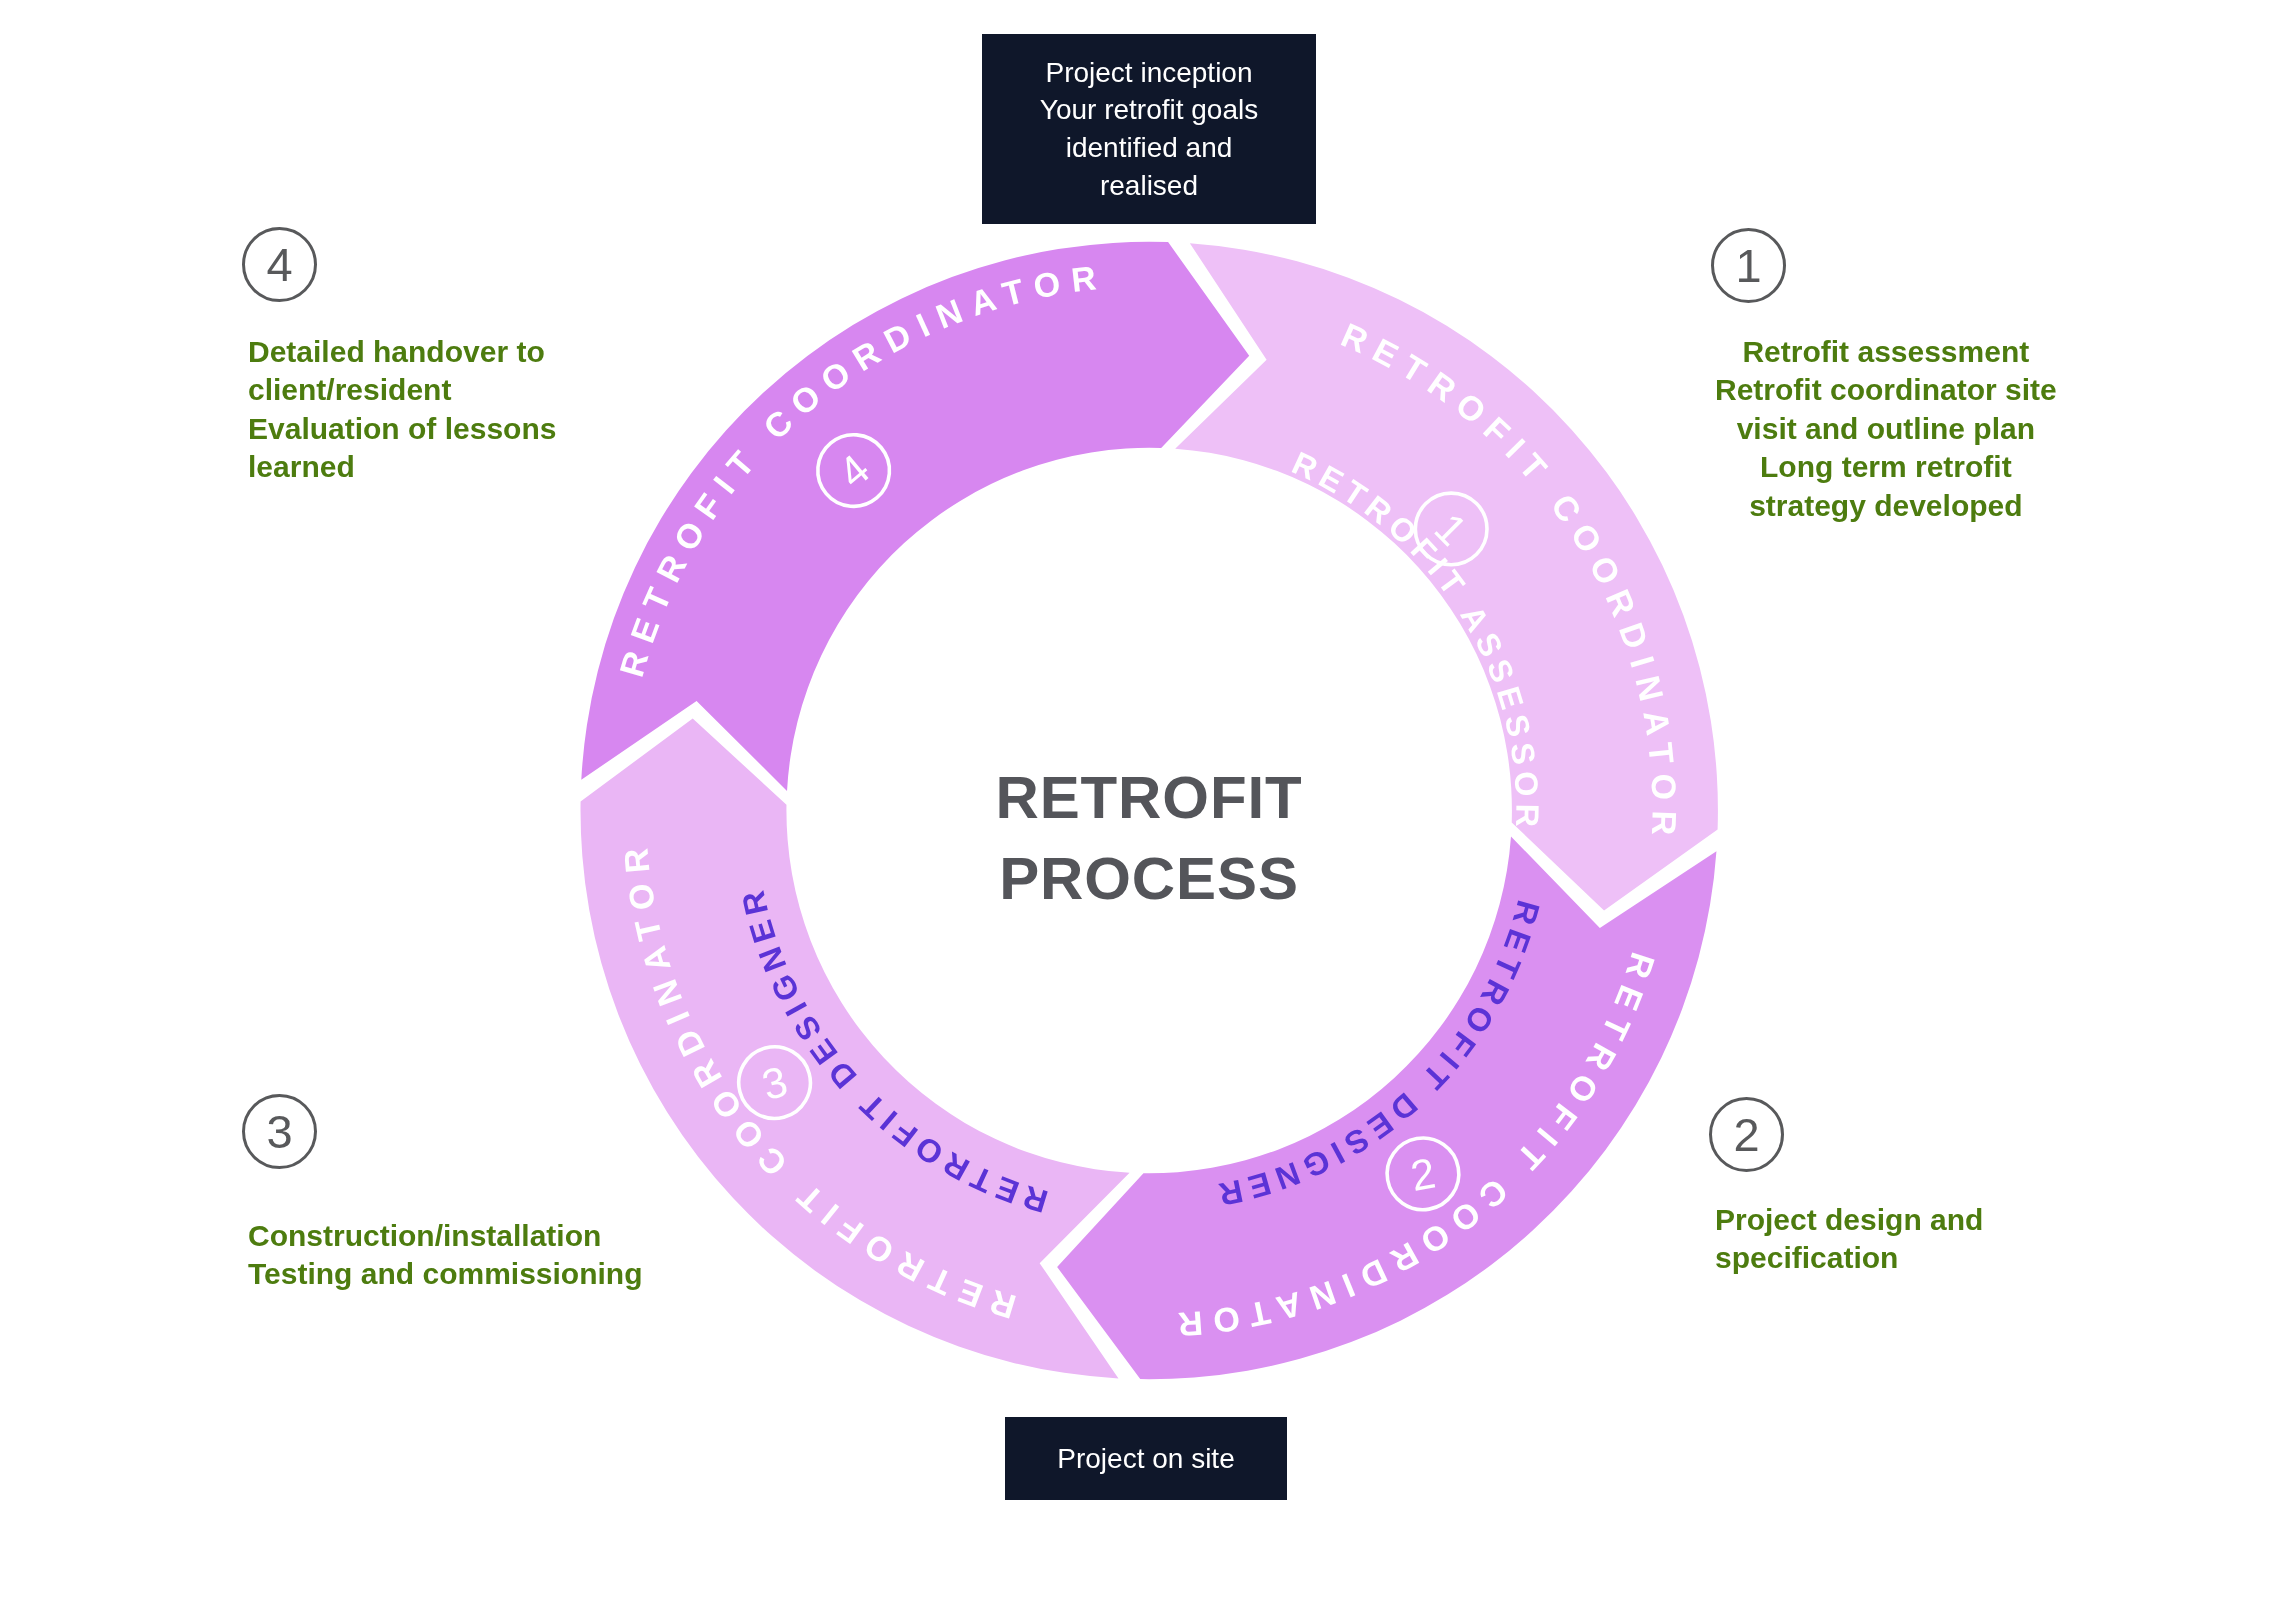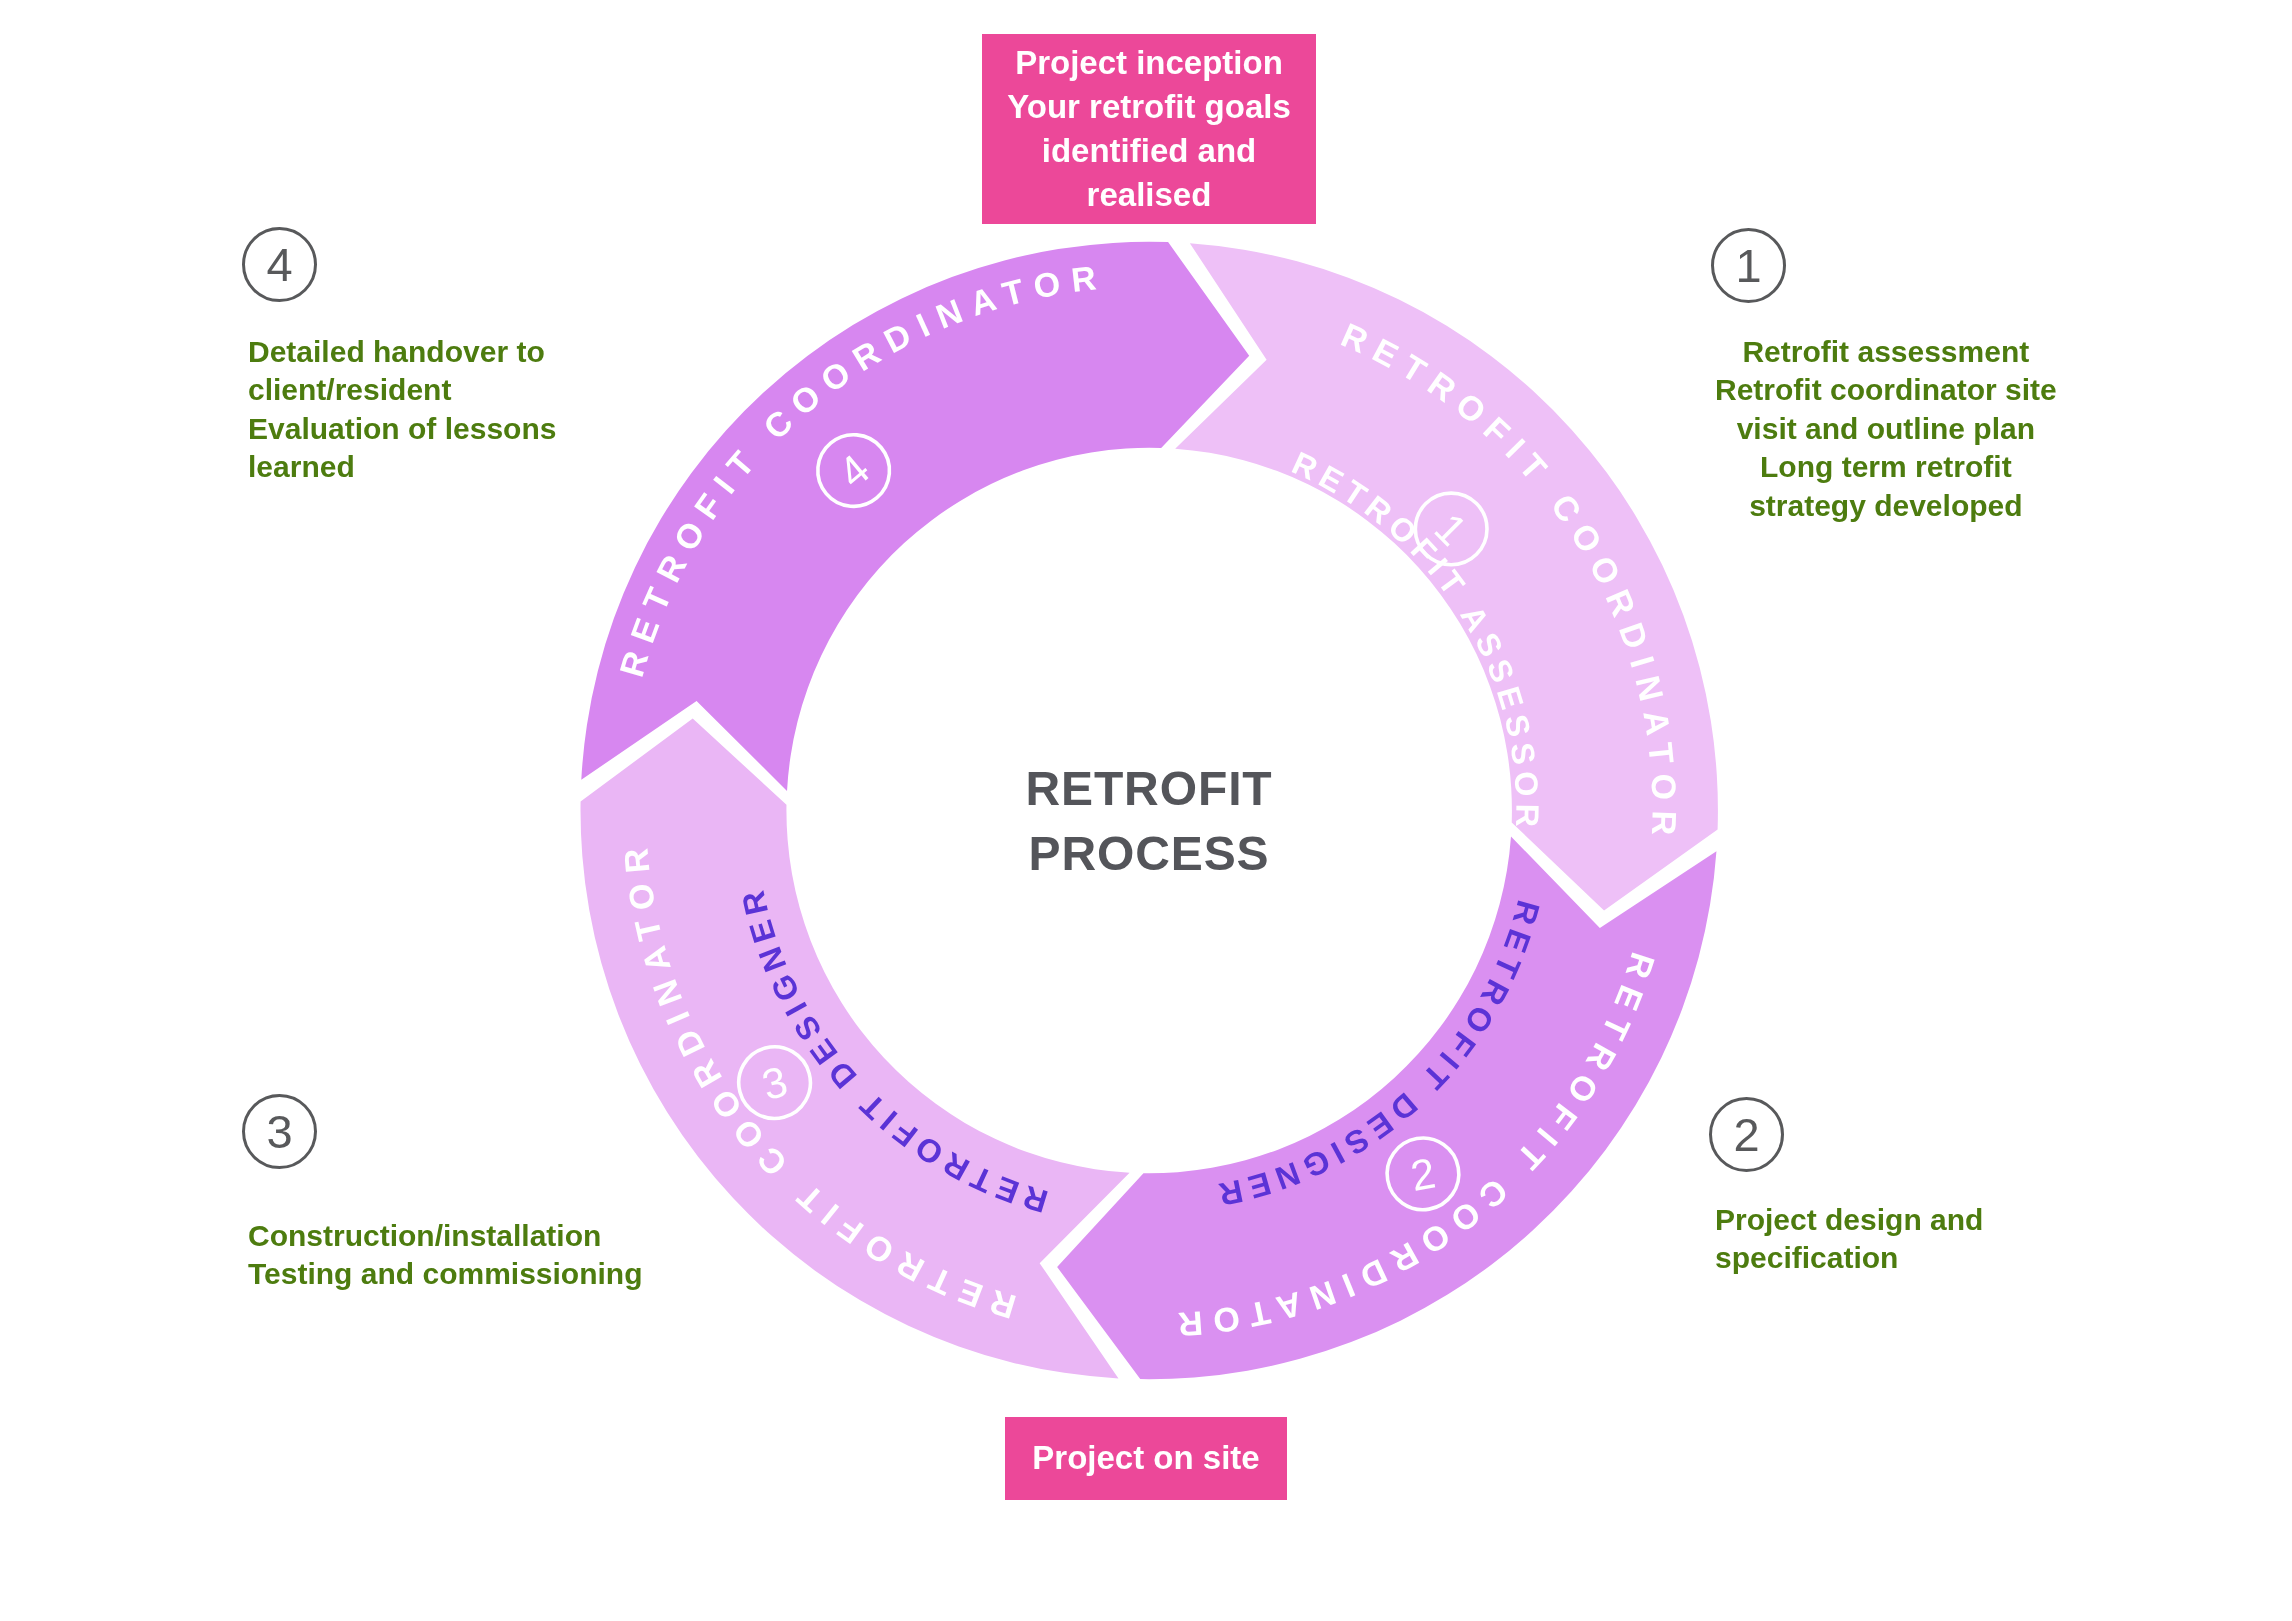--- a/index.html
+++ b/index.html
@@ -8,24 +8,24 @@
     width:2293px;height:1621px;
     background:#ffffff;
     font-family:"Liberation Sans", sans-serif;
     overflow:hidden;
   }
   #ring-svg{position:absolute;left:0;top:0;width:2293px;height:1621px;}
 
   
   .info-box{
     position:absolute;
-    background:#ec4899;
+    background:#0f172a;
     color:#ffffff;
-    font-weight:bold;
-    font-size:33px;
+    font-weight:normal;
+    font-size:28px;
     line-height:1.34;
     display:flex;align-items:center;justify-content:center;
     text-align:center;
     white-space:pre-line;
   }
   .info-box.top{left:982px;top:34px;width:334px;height:190px;}
   .info-box.bottom{left:1005px;top:1417px;width:282px;height:83px;}
 
   
   .step-circle{
@@ -58,21 +58,21 @@
   .step-desc.s3{left:248px;top:1201px;margin-top:16px;}
   .step-desc.s4{left:248px;top:333px;}
 
   
   .center-title{
     position:absolute;
     left:925px;top:757px;width:448px;
     text-align:center;
     color:#54555A;
     font-weight:bold;
-    font-size:48px;
+    font-size:60px;
     line-height:1.35;
     letter-spacing:0.9px;
     white-space:pre-line;
   }
 
   
   .arc-label{font-family:"Liberation Sans", sans-serif;font-weight:bold;}
   .arc-outer{font-size:38px;letter-spacing:11px;fill:#ffffff;}
   .arc-inner{font-size:36px;letter-spacing:7px;}
   .arc-s4{font-size:38px;letter-spacing:12px;fill:#ffffff;}

